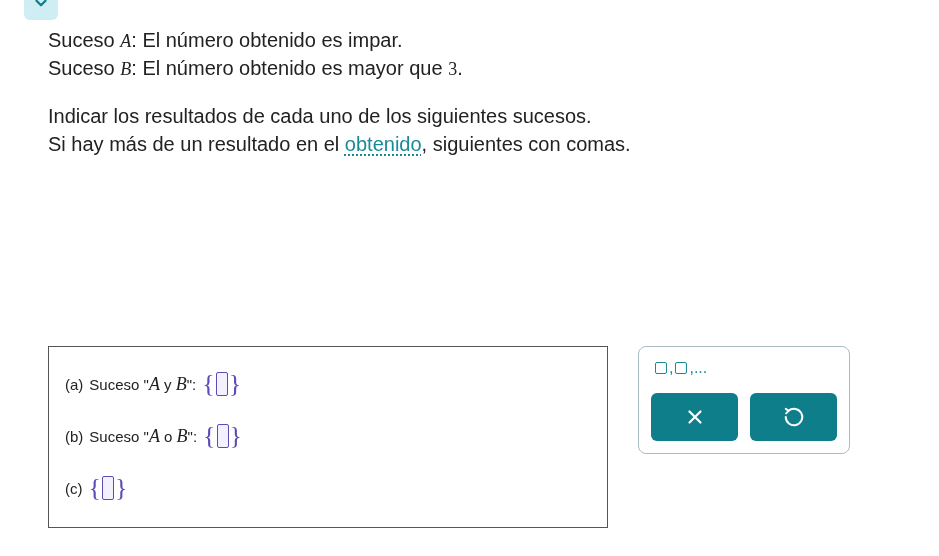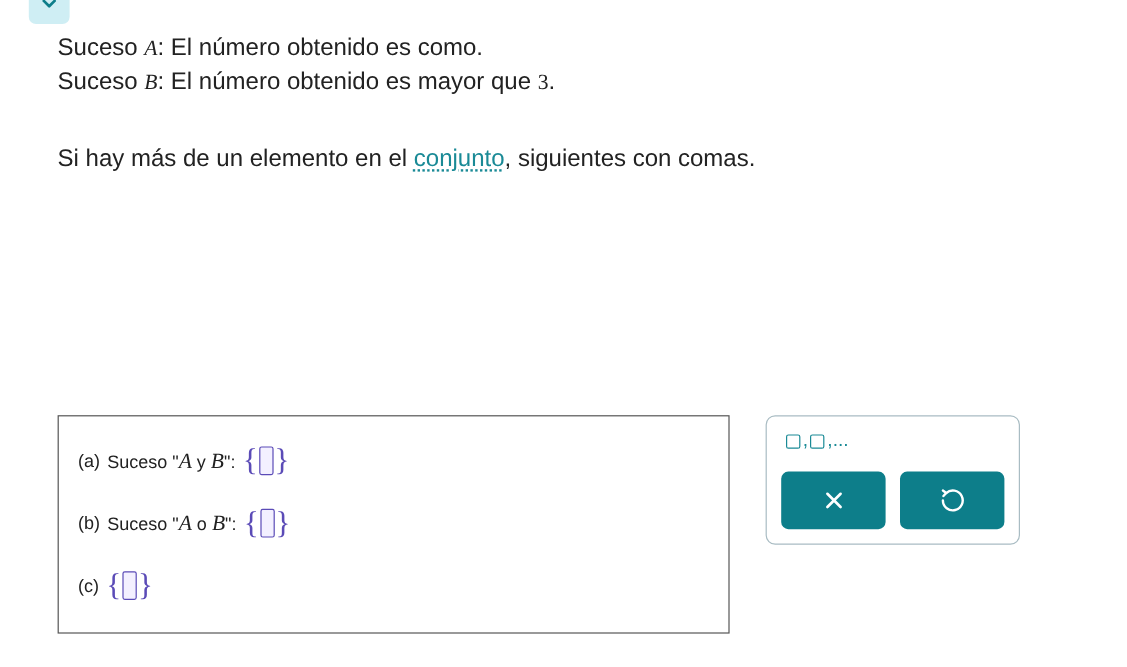--- a/index.html
+++ b/index.html
@@ -139,29 +139,29 @@
   <svg viewBox="0 0 24 24" fill="none" stroke="#0d7e8a" stroke-width="3" stroke-linecap="round" stroke-linejoin="round">
       <polyline points="6 9 12 15 18 9"></polyline>
     </svg>
 </div>
 
 <div class="content">
 
 
 
   <p class="eventline">
-    <span>Suceso </span><span class="eventlabel">A</span><span>: El número obtenido es como.</span>
+    <span>Suceso </span><span class="eventlabel">A</span><span>: El número obtenido es impar.</span>
   </p>
-  <p class="eventline" style="margin-bottom:8px;">
+  <p class="eventline" style="margin-bottom:20px;">
     <span>Suceso </span><span class="eventlabel">B</span><span>: El número obtenido es mayor que </span><span class="mathnum">3</span><span>.</span>
   </p>
 
   <p class="para" style="margin-bottom:0">
-    <br>
-    <span>Si hay más de un elemento en el </span><span class="link">conjunto</span><span>, siguientes con comas.</span>
+    <span>Indicar los resultados de cada uno de los siguientes sucesos.</span><br>
+    <span>Si hay más de un resultado en el </span><span class="link">obtenido</span><span>, siguientes con comas.</span>
   </p>
 
 </div>
 
 <div class="answer-area">
 
   <div class="answer-box">
 
     <div class="arow">
       <span class="paren">(a)</span>

